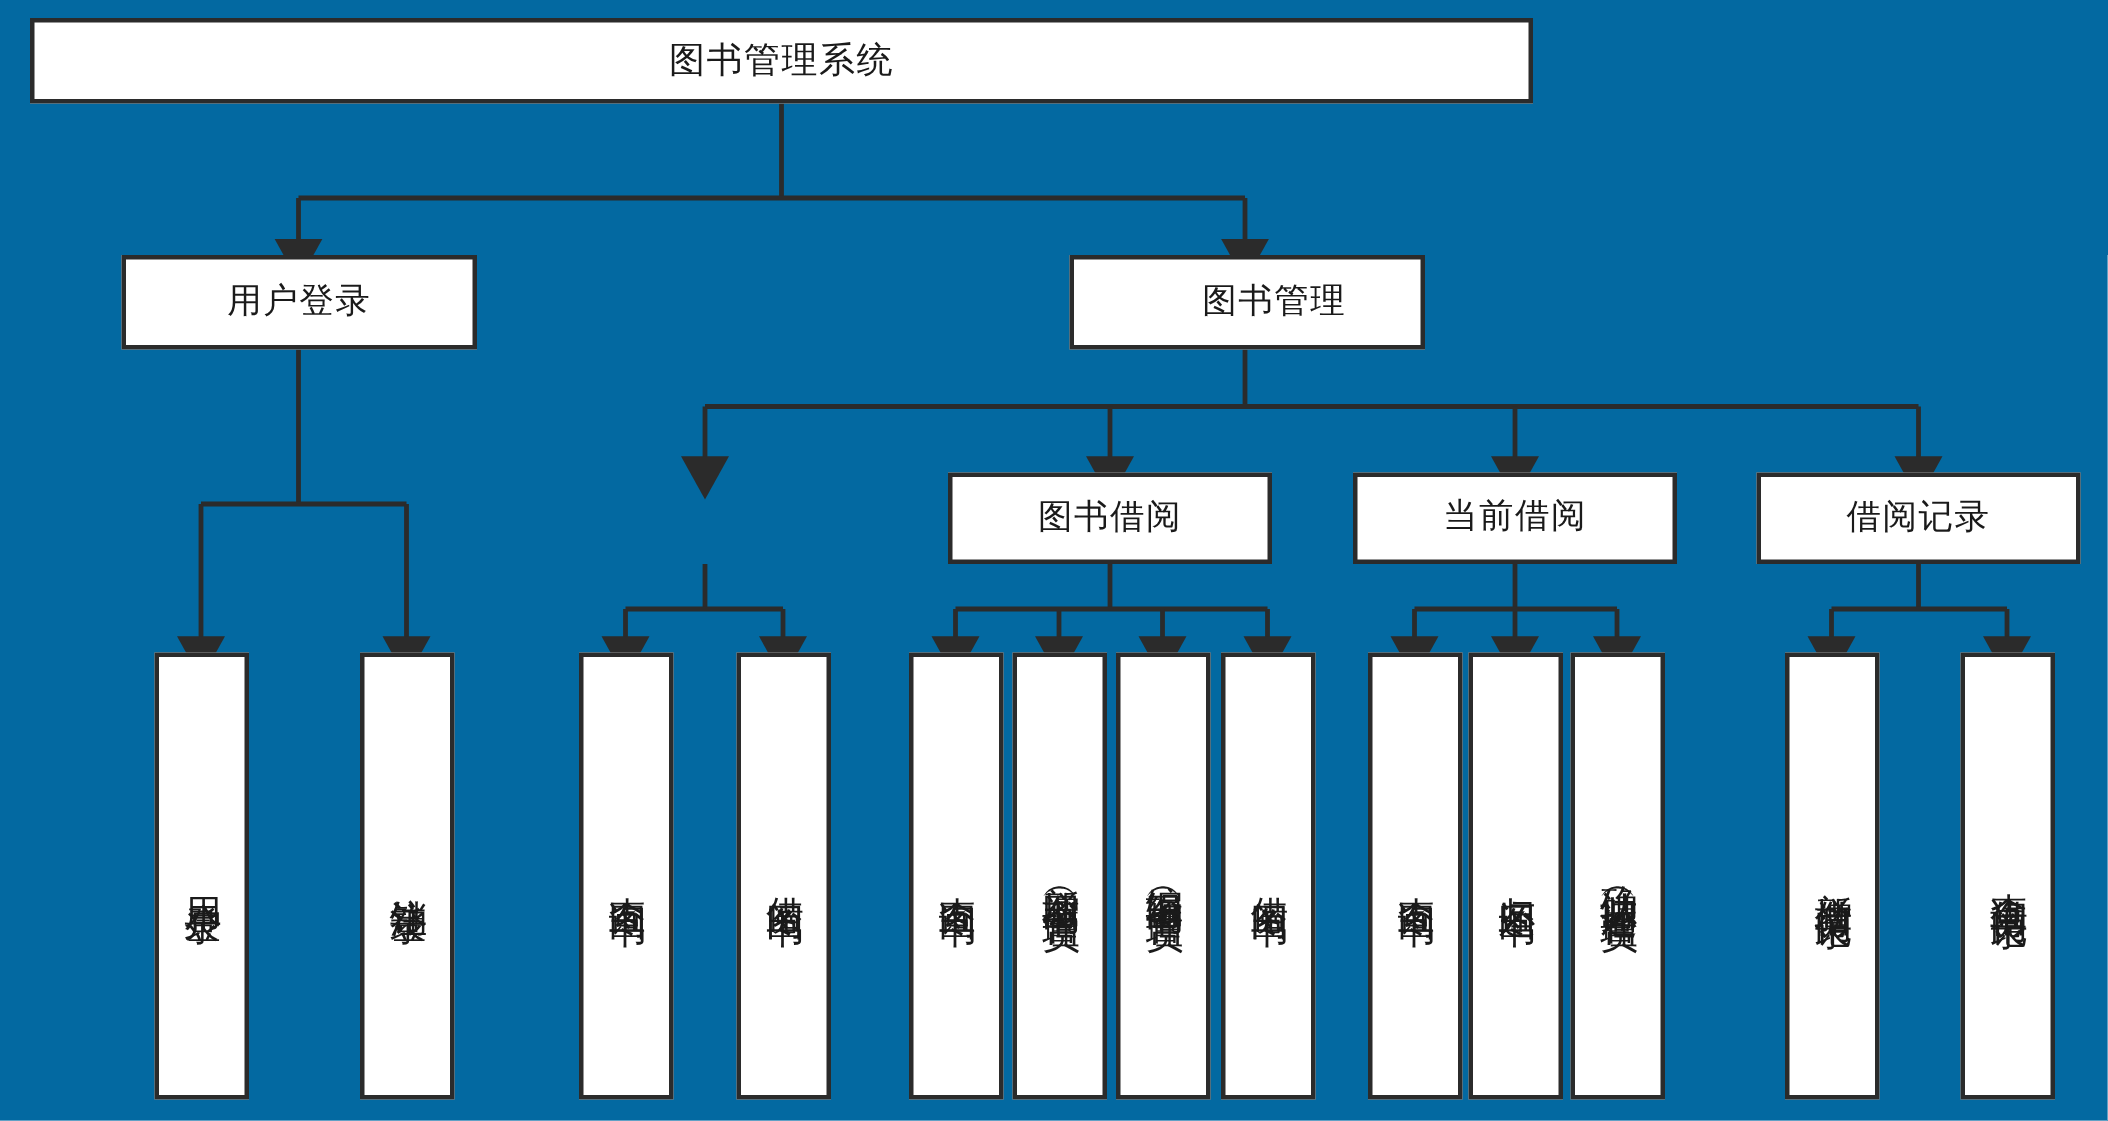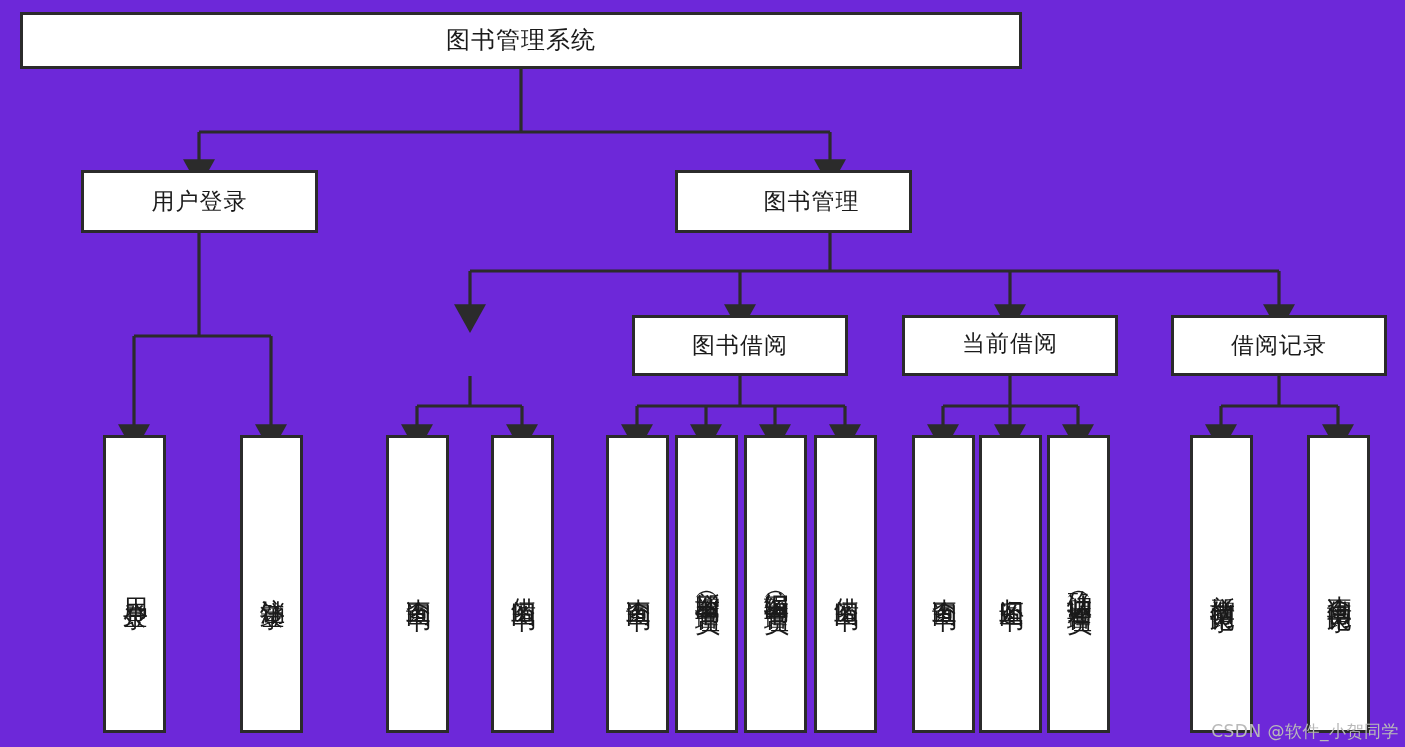--- a/index.html
+++ b/index.html
@@ -1,18 +1,18 @@
 <!DOCTYPE html>
 <html><head>
 <meta charset="utf-8">
 <style>
   html,body{margin:0;padding:0;background:#ffffff;}
   body{width:1405px;height:747px;overflow:hidden;
        font-family:"DejaVu Sans","Liberation Sans",sans-serif;}
-  #stage{position:relative;width:1405px;height:747px;background:#6d28d9;}
+  #stage{position:relative;width:1405px;height:747px;background:#0369a1;}
   svg{position:absolute;left:0;top:0;}
 
   .node-box{position:absolute;box-sizing:border-box;background:#ffffff;
             border:3px solid #2b2b2b;display:flex;align-items:center;
             justify-content:center;}
   .node-box.thin{border-width:3px;}
   .node-label{color:#1a1a1a;line-height:1.05;white-space:nowrap;}
 
   
   .h-label{font-size:23px;letter-spacing:1px;}
@@ -81,21 +81,21 @@
     </g>
   </svg>
 
   <div class="node-box root" style="left:20px;top:12px;width:1002px;height:57px;">
     <span class="node-label h-label">图书管理系统</span>
   </div>
 
   <div class="node-box" style="left:81px;top:170px;width:237px;height:63px;">
     <span class="node-label h-label">用户登录</span>
   </div>
-  <div class="node-box" style="left:675px;top:170px;width:237px;height:63px;padding-left:36px;">
+  <div class="node-box" style="left:713px;top:170px;width:237px;height:63px;padding-left:36px;">
     <span class="node-label h-label">图书管理</span>
   </div>
 
   <div class="node-box" style="left:632px;top:315px;width:216px;height:61px;justify-content:center;">
     <span class="node-label h-label">图书借阅</span>
   </div>
   <div class="node-box" style="left:902px;top:315px;width:216px;height:61px;font-family:Liberation Mono, monospace;">
     <span class="node-label h-label">当前借阅</span>
   </div>
   <div class="node-box" style="left:1171px;top:315px;width:216px;height:61px;">
@@ -139,15 +139,14 @@
     <span class="node-label v-label">确认归还（管理员）</span>
   </div>
 
   <div class="node-box thin" style="left:1190px;top:435px;width:63px;height:298px;">
     <span class="node-label v-label">新增借阅记录</span>
   </div>
   <div class="node-box thin" style="left:1307px;top:435px;width:63px;height:298px;">
     <span class="node-label v-label">查询借阅记录</span>
   </div>
 
-  <div class="watermark">CSDN @软件_小贺同学</div>
 
 </div>
 
 </body></html>

